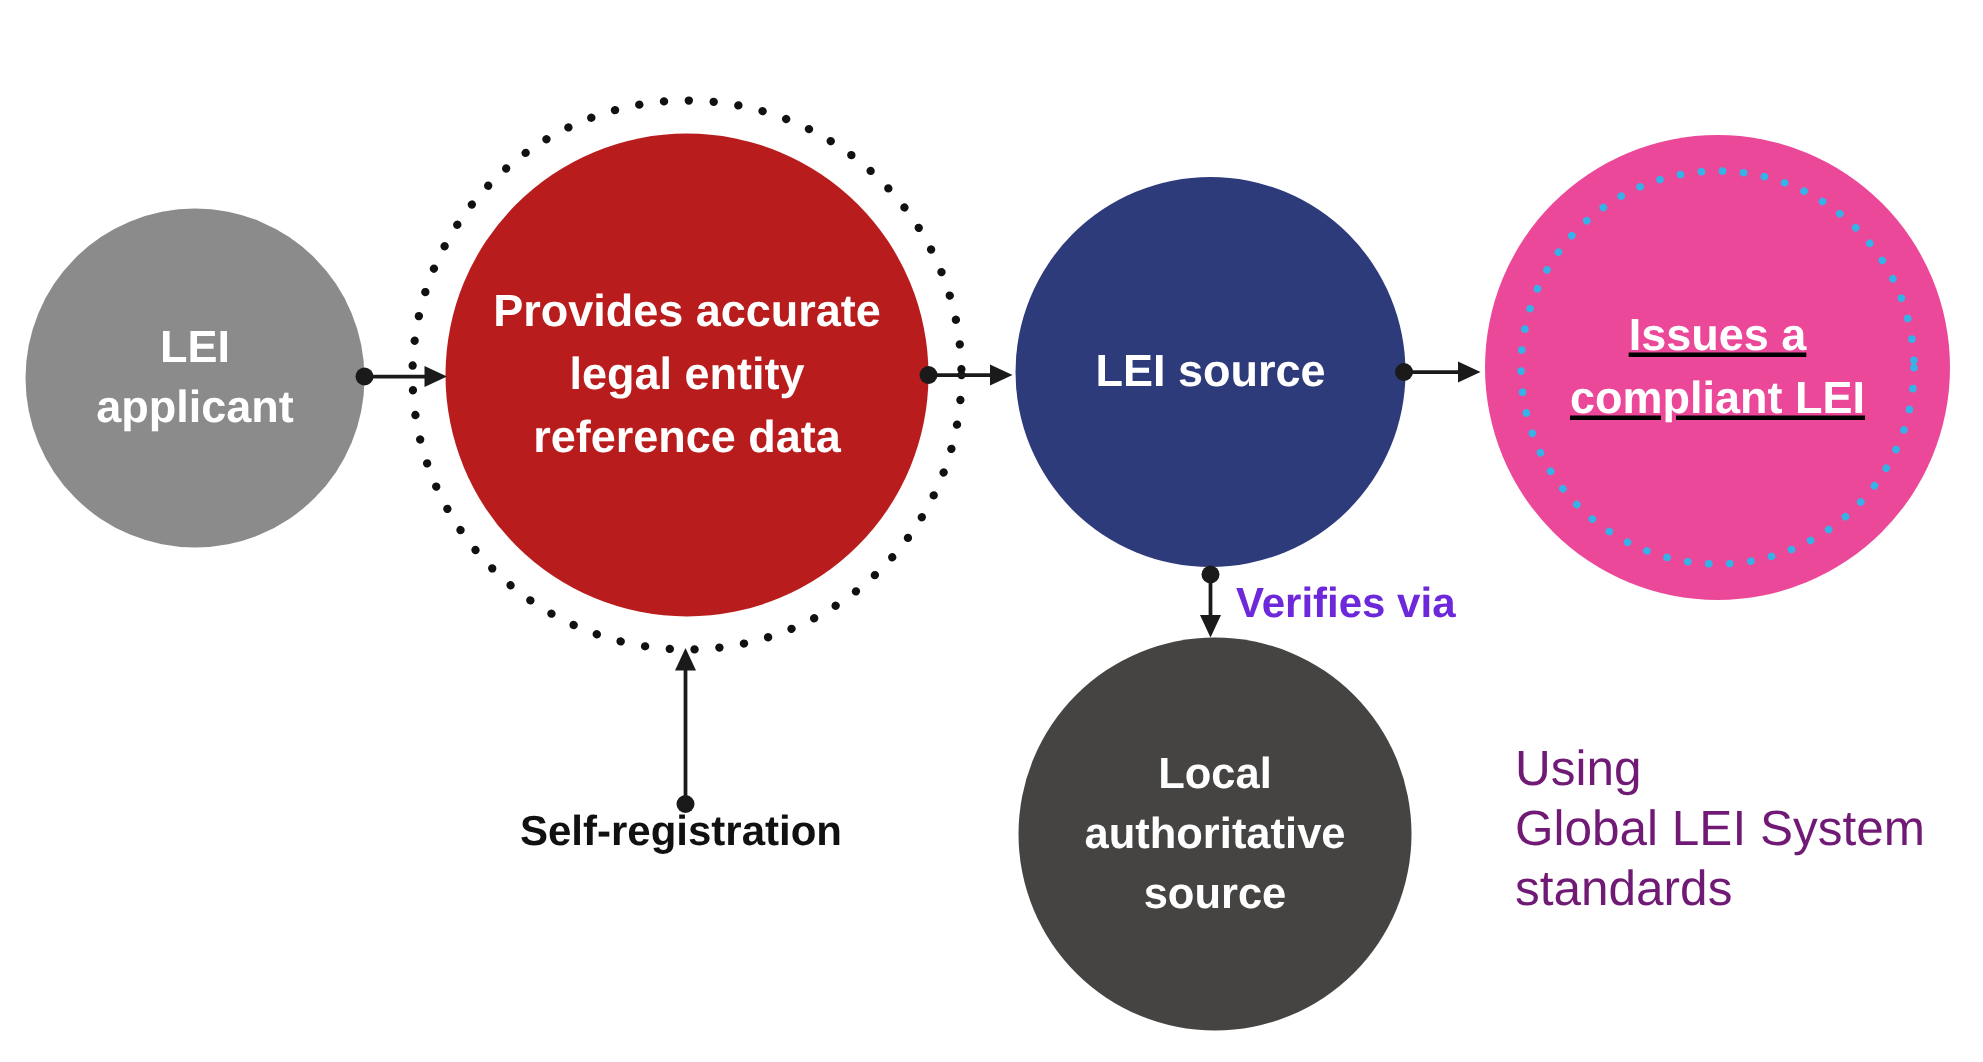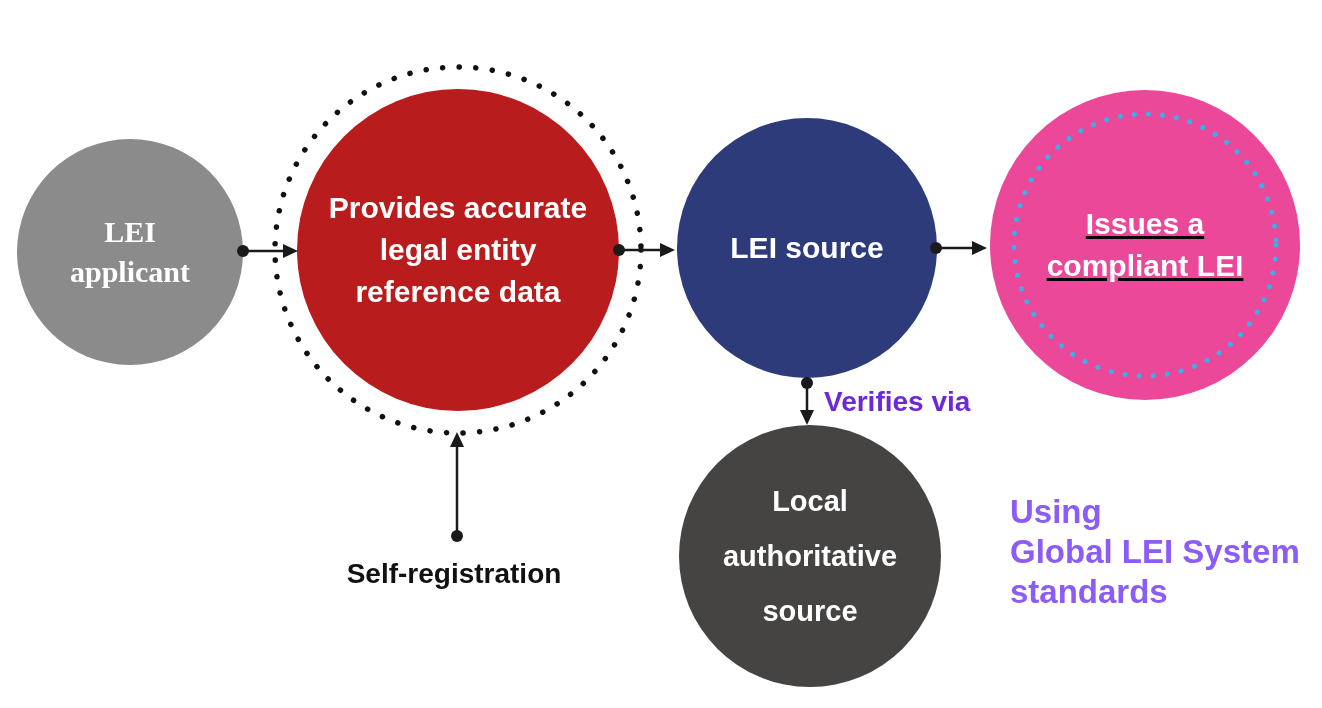--- a/index.html
+++ b/index.html
@@ -23,62 +23,61 @@
     justify-content: center;
     text-align: center;
   }
   .clabel {
     color: #ffffff;
     font-weight: 700;
     white-space: pre-line;
     text-align: center;
   }
   .c1 { left: 17px;  top: 139px; width: 226px; height: 226px; background: #8B8B8B; }
-  .c1 .clabel { font-size: 30px; line-height: 40px; font-family: Liberation Serif, serif; }
+  .c1 .clabel { font-size: 30px; line-height: 40px; }
   .c2 { left: 297px; top: 89px;  width: 322px; height: 322px; background: #b91c1c; }
   .c2 .clabel { font-size: 30px; line-height: 42px; }
   .c3 { left: 677px; top: 118px; width: 260px; height: 260px; background: #2E3B7B; }
   .c3 .clabel { font-size: 30px; line-height: 40px; }
   .c4 { left: 990px; top: 90px;  width: 310px; height: 310px; background: #ec4899; text-decoration: underline; }
   .c4 .clabel { font-size: 30px; line-height: 42px; }
   .c5 { left: 679px; top: 425px; width: 262px; height: 262px; background: #454442; }
-  .c5 .clabel { font-size: 29px; line-height: 55px; }
+  .c5 .clabel { font-size: 29px; line-height: 40px; }
 
   .overlay {
     position: absolute;
     left: 0; top: 0;
     width: 1322px;
     height: 708px;
     pointer-events: none;
   }
 
   .note {
     position: absolute;
     white-space: pre-line;
   }
   .note-self-reg {
     left: 344px; top: 538px;
     width: 220px;
     text-align: center;
     color: #111111;
     font-size: 28px;
     font-weight: 700;
-    margin-top: 20px;
   }
   .note-verifies {
     left: 824px; top: 386px;
     color: #6d28d9;
     font-size: 28px;
     font-weight: 700;
   }
   .note-standards {
     left: 1010px; top: 492px;
-    color: #8b5cf6;
+    color: #701a75;
     font-size: 33px;
-    font-weight: 700;
+    font-weight: 400;
     line-height: 40px;
   }
 </style>
 </head>
 <body>
 
 <div class="canvas">
 
   <div class="circle c1">
     <span class="clabel">LEI

